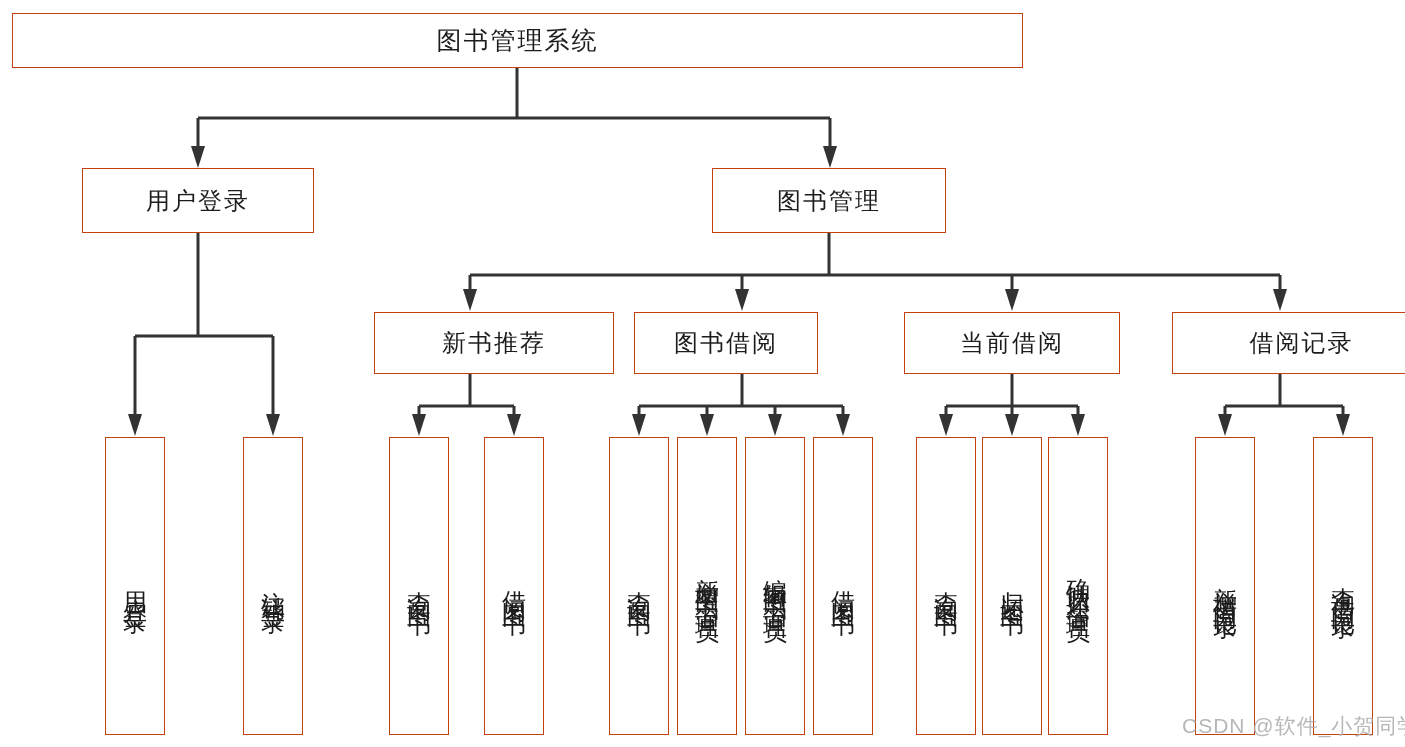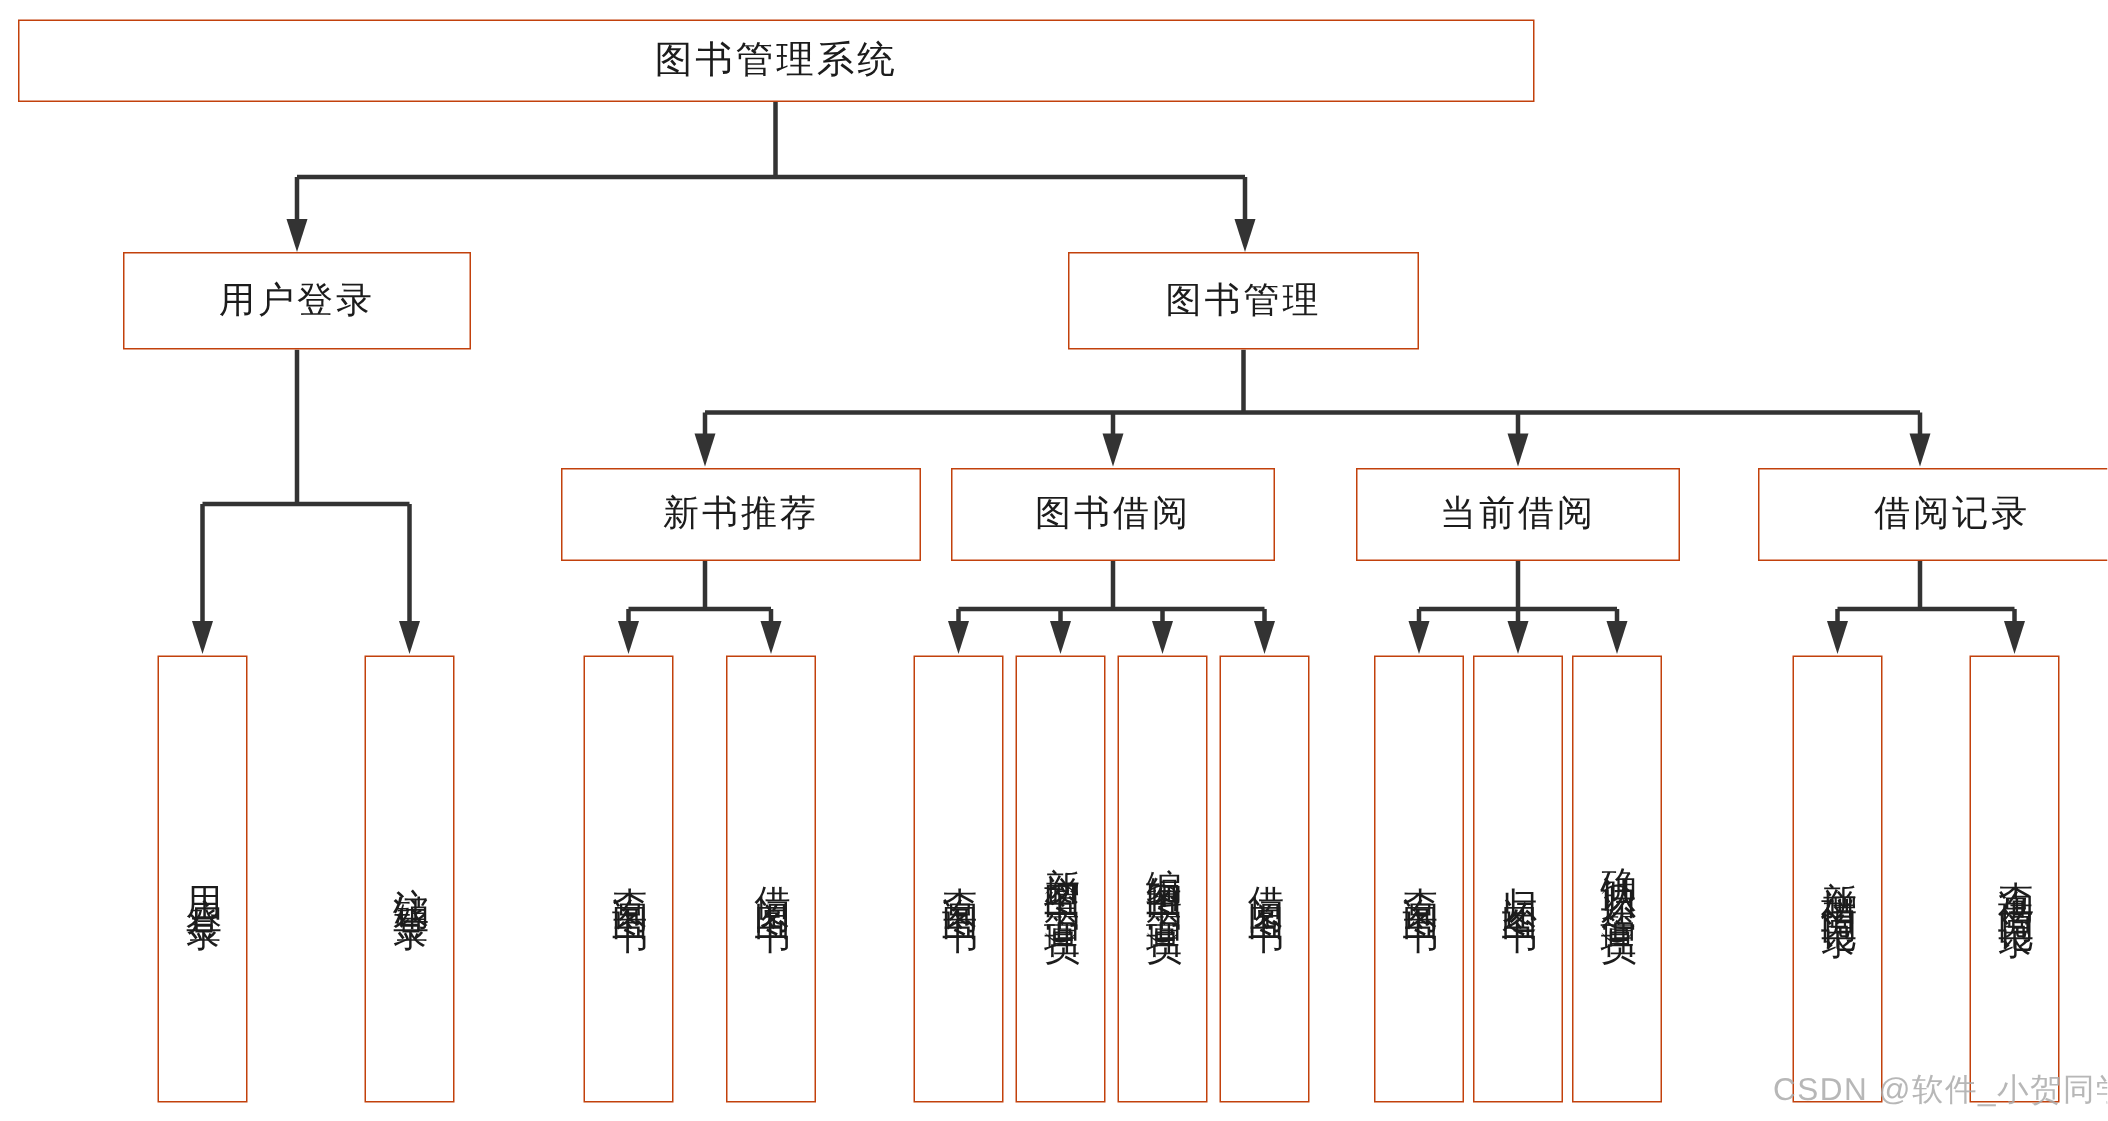--- a/index.html
+++ b/index.html
@@ -104,21 +104,21 @@
   <div class="node" style="left:82px; top:168px; width:232px; height:65px;">
     <span class="hlabel">用户登录</span>
   </div>
   <div class="node" style="left:712px; top:168px; width:234px; height:65px;">
     <span class="hlabel">图书管理</span>
   </div>
 
   <div class="node" style="left:362px; top:312px; width:240px; height:62px;margin-left:12px;">
     <span class="hlabel">新书推荐</span>
   </div>
-  <div class="node" style="left:634px; top:312px; width:216px; height:62px;">
+  <div class="node" style="left:634px; top:312px; width:184px; height:62px;">
     <span class="hlabel">图书借阅</span>
   </div>
   <div class="node" style="left:904px; top:312px; width:216px; height:62px;">
     <span class="hlabel">当前借阅</span>
   </div>
   <div class="node" style="left:1172px; top:312px; width:259px; height:62px;">
     <span class="hlabel">借阅记录</span>
   </div>
 
   <div class="node" style="left:105px; top:437px; width:60px; height:298px;">

